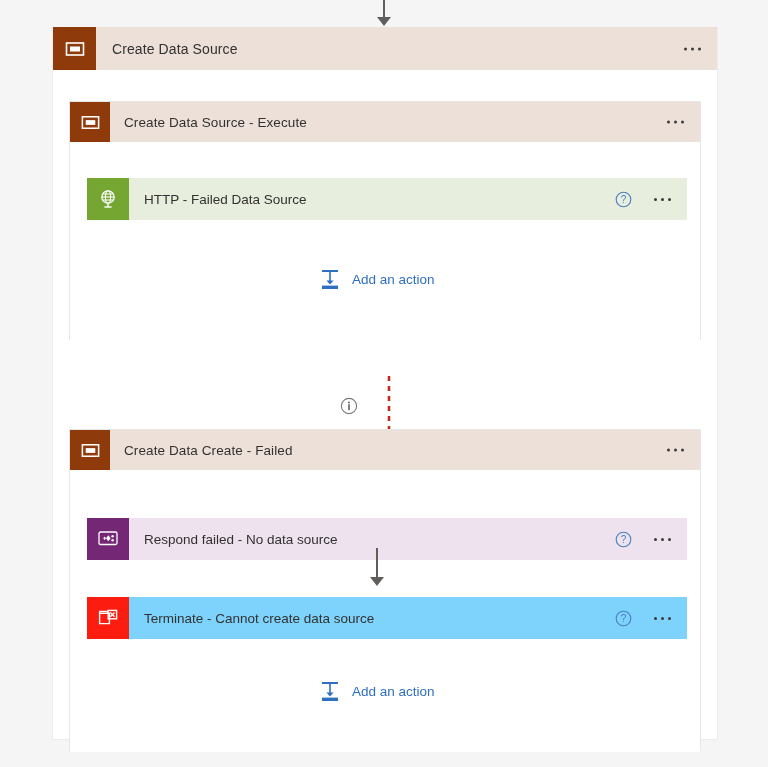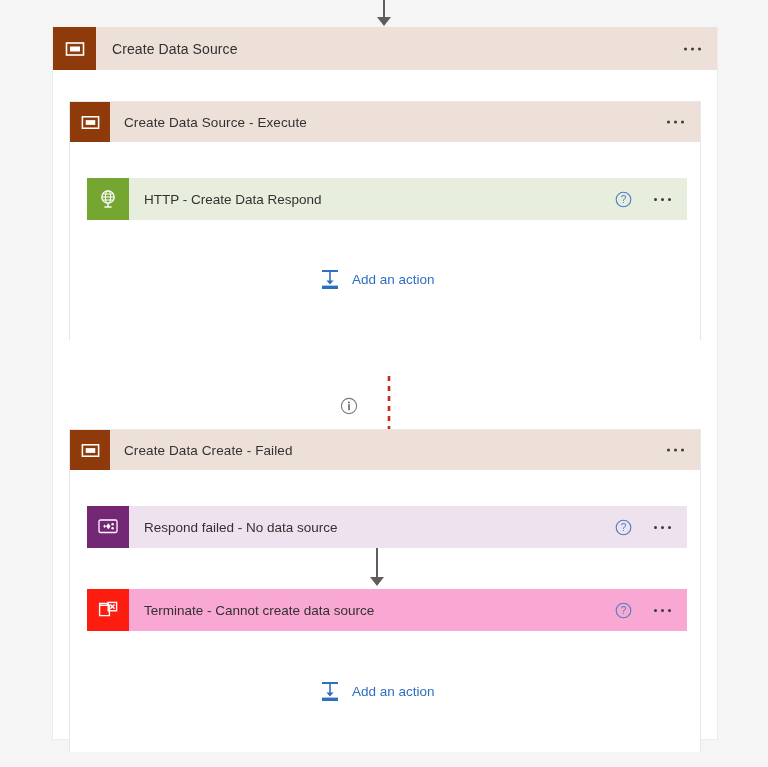--- a/index.html
+++ b/index.html
@@ -121,21 +121,21 @@
   .action .ellipsis { display: flex; gap: 4px; }
   .action .ellipsis i {
     width: 3px; height: 3px; background: #3b3a39; border-radius: 50%;
     display: block;
   }
 
   .action.http  { background: #e7eedd; }
   .action.http  .tile { background: #75a631; }
   .action.respond { background: #eee2ef; }
   .action.respond .tile { background: #742774; }
-  .action.terminate { background: #f9a8d4; }
+  .action.terminate { background: #7dd3fc; margin-top: 8px; }
   .action.terminate .tile { background: #fc1d10; }
 
   
   .add-action {
     position: absolute;
     display: flex; align-items: center; gap: 12px;
     color: #0f6cbd;
     font-size: 13.5px;
     cursor: pointer;
   }
@@ -202,21 +202,21 @@
               <svg width="24" height="24" viewBox="0 0 24 24" aria-hidden="true">
                 <circle cx="12" cy="10" r="6.2" fill="none" stroke="#ffffff" stroke-width="1.3"></circle>
                 <ellipse cx="12" cy="10" rx="2.6" ry="6.2" fill="none" stroke="#ffffff" stroke-width="1.1"></ellipse>
                 <line x1="5.8" y1="10" x2="18.2" y2="10" stroke="#ffffff" stroke-width="1.1"></line>
                 <line x1="6.8" y1="7" x2="17.2" y2="7" stroke="#ffffff" stroke-width="1"></line>
                 <line x1="6.8" y1="13" x2="17.2" y2="13" stroke="#ffffff" stroke-width="1"></line>
                 <line x1="12" y1="16.2" x2="12" y2="20" stroke="#ffffff" stroke-width="1.4"></line>
                 <line x1="8.4" y1="20" x2="15.6" y2="20" stroke="#ffffff" stroke-width="1.4"></line>
               </svg>
             </div>
-            <div class="label">HTTP - Create Data Respond</div>
+            <div class="label">HTTP - Failed Data Source</div>
             <div class="right">
               <span style="display:flex;">
                 <svg width="17" height="17" viewBox="0 0 17 17" aria-hidden="true">
                   <circle cx="8.5" cy="8.5" r="7.3" fill="none" stroke="#4a7fc4" stroke-width="1.1"></circle>
                   <text x="8.5" y="12.2" text-anchor="middle" font-family="Liberation Sans, sans-serif" font-size="10" fill="#4a7fc4">?</text>
                 </svg>
               </span>
               <span class="ellipsis">
                 <i></i>
                   <i></i>
@@ -266,21 +266,21 @@
           <div class="title">Create Data Create - Failed</div>
           <div class="ellipsis">
             <i></i>
               <i></i>
               <i></i>
           </div>
         </div>
 
         <div class="inner-body" style="height:282px;">
 
-          <div class="action respond" style="top:36px;">
+          <div class="action respond" style="top:48px;">
             <div class="tile">
               <svg width="26" height="26" viewBox="0 0 26 26" aria-hidden="true">
                 <path d="M4 7.5 Q4 6 5.5 6 H20.5 Q22 6 22 7.5 V17 Q22 18.5 20.5 18.5 H5.5 Q4 18.5 4 17 Z" fill="none" stroke="#ffffff" stroke-width="1.3"></path>
                 <path d="M11 12.2 L13.3 9.2 L15.6 12.2 L13.3 15.2 Z" fill="#ffffff"></path>
                 <path d="M8.2 12.2 L9.6 10.4 L11 12.2 L9.6 14 Z" fill="#ffffff"></path>
                 <circle cx="17.6" cy="10.2" r="1.25" fill="#ffffff"></circle>
                 <circle cx="17.6" cy="14.2" r="1.25" fill="#ffffff"></circle>
               </svg>
             </div>
             <div class="label">Respond failed - No data source</div>

